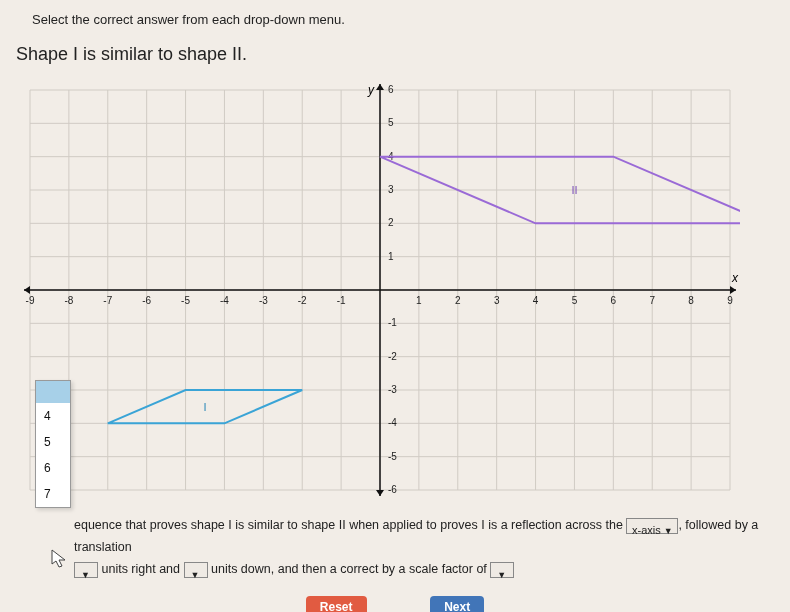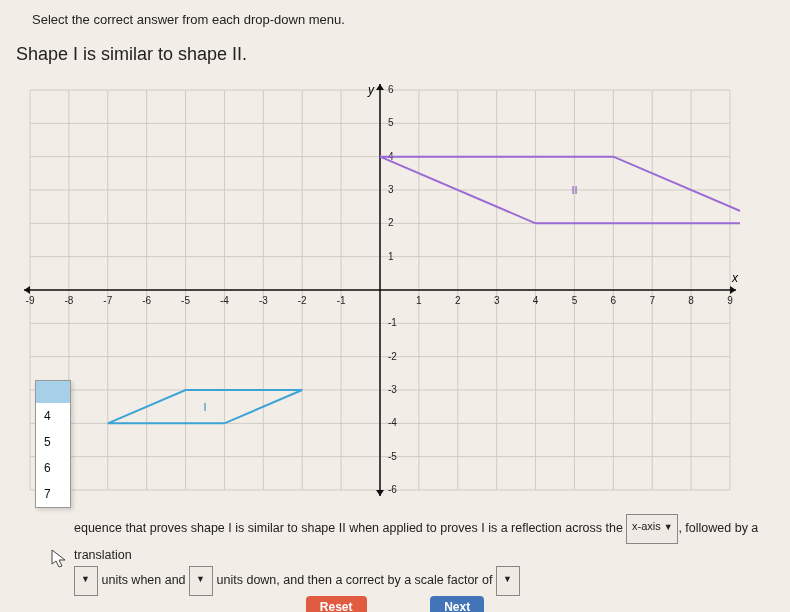--- a/index.html
+++ b/index.html
@@ -73,21 +73,21 @@
       font-size: 12.5px;
       line-height: 22px;
       color: #222;
     }
     .sel-inline {
       display: inline-block;
       border: 1px solid #888;
       background: #efeae4;
       font-size: 11px;
       padding: 0 3px;
-      height: 30px;
+      height: 16px;
       min-width: 24px;
       vertical-align: middle;
     }
     .sel-axis { min-width: 52px; text-align: center; }
     .sel-arrow { font-size: 9px; margin-left: 3px; }
 
     .cursor {
       position: absolute;
       top: 548px;
       left: 50px;
@@ -208,21 +208,21 @@
 
 <div class="sentence">
   <span>equence that proves shape I is similar to shape II when applied to proves I is a reflection across the</span>
   <span class="sel-inline sel-axis">
     <span>x-axis</span><span class="sel-arrow">▼</span>
   </span><span>, followed by a translation</span>
   <br>
   <span class="sel-inline">
     <span></span><span class="sel-arrow">▼</span>
   </span>
-  <span>units when and</span>
+  <span>units right and</span>
   <span class="sel-inline">
     <span></span><span class="sel-arrow">▼</span>
   </span>
   <span>units down, and then a correct by a scale factor of</span>
   <span class="sel-inline">
     <span></span><span class="sel-arrow">▼</span>
   </span>
 </div>
 
 <div class="cursor">

